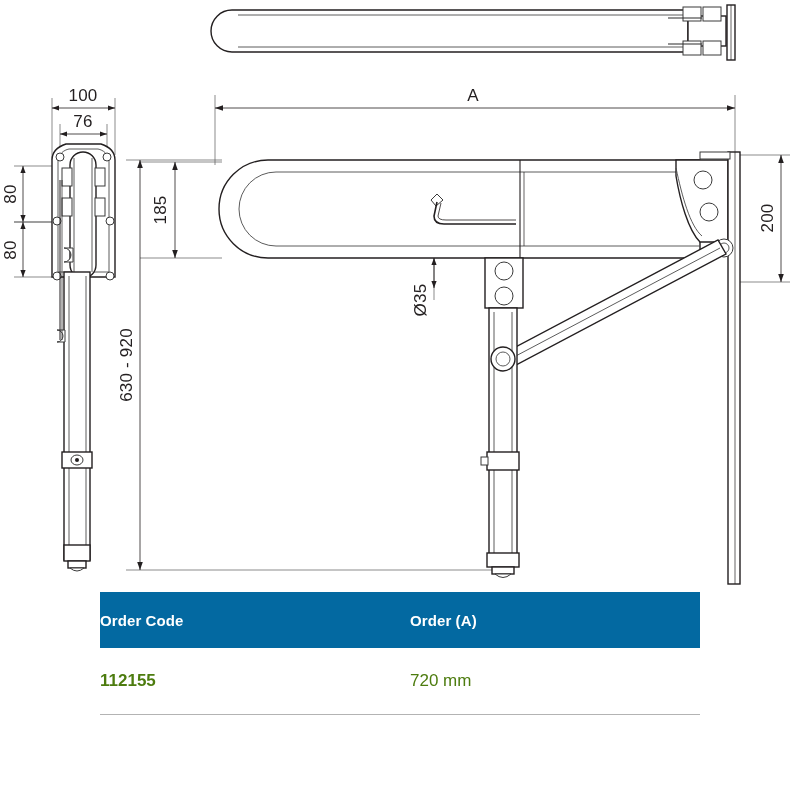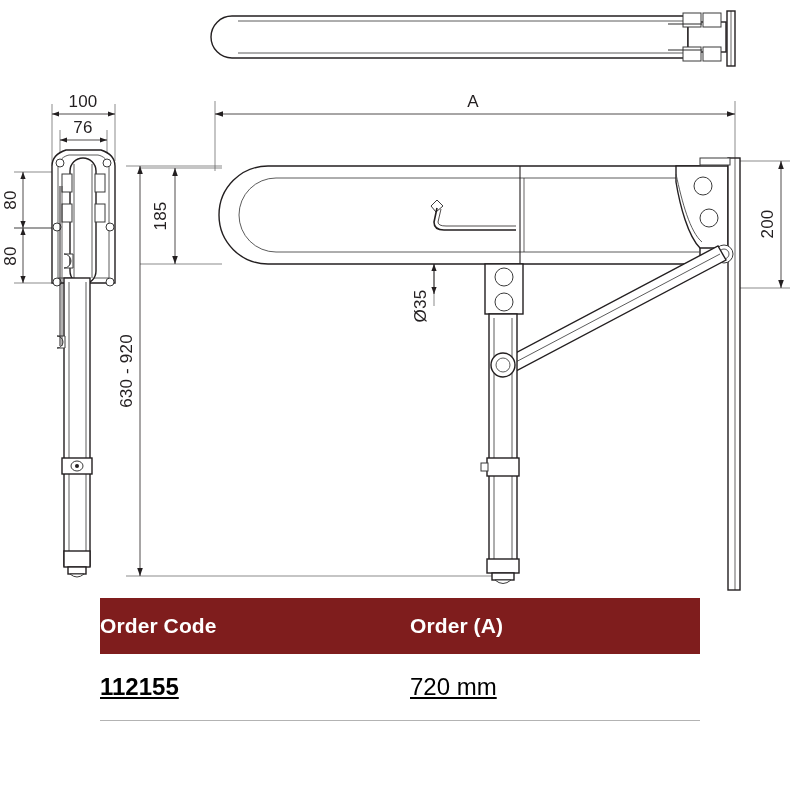--- a/index.html
+++ b/index.html
@@ -10,21 +10,21 @@
   }
   body {
     width: 800px;
     height: 800px;
     font-family: "Liberation Sans", sans-serif;
     position: relative;
     overflow: hidden;
   }
   #sheet {
     position: absolute;
-    left: 0; top: 6px;
+    left: 0; top: 0;
     width: 800px;
     height: 572px;
   }
   svg.drawing {
     position: absolute;
     left: 0; top: 0;
     width: 800px;
     height: 800px;
     display: block;
   }
@@ -48,36 +48,35 @@
     left: 100px;
     top: 592px;
     width: 600px;
     border-collapse: collapse;
   }
   #spec-table th, #spec-table td {
     text-align: left;
     padding: 0;
   }
   .thead-row th {
-    background: #7f1d1d;
+    background: #0369a1;
     color: #ffffff;
-    font-size: 21px;
+    font-size: 15px;
     font-weight: bold;
     height: 56px;
     vertical-align: middle;
     letter-spacing: 0.1px;
   }
   .thead-row th.c1 { padding-left: 14px; width: 310px; }
   .thead-row th.c2 { padding-left: 4px; }
   .body-row td {
     height: 66px;
     vertical-align: middle;
-    font-size: 24px;
-    color: #000000;
-    text-decoration: underline;
+    font-size: 17px;
+    color: #4d7c0f;
   }
   .body-row td.c1 {
     padding-left: 14px;
     font-weight: bold;
   }
   .body-row td.c2 {
     padding-left: 4px;
     font-weight: normal;
   }
   .row-divider td {

